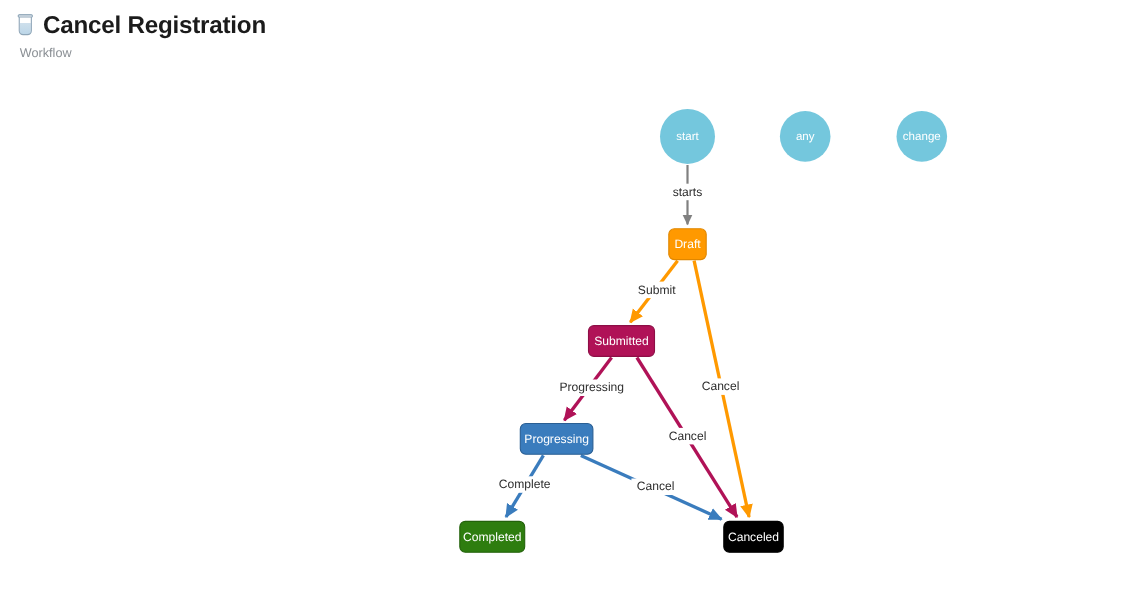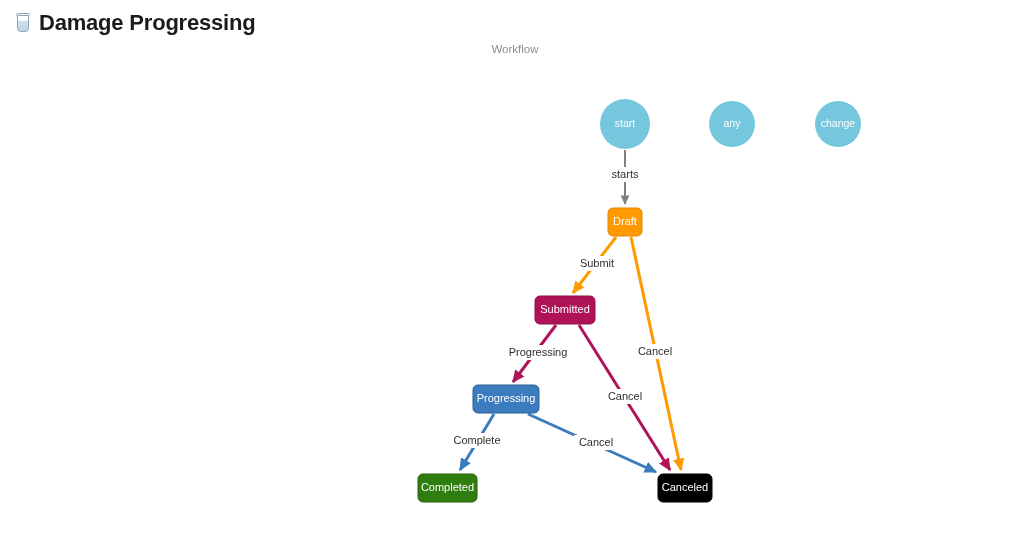--- a/index.html
+++ b/index.html
@@ -65,21 +65,20 @@
     letter-spacing: -0.2px;
     color: #1b1b1b;
     line-height: 26px;
     white-space: nowrap;
   }
   .page-subtitle {
     margin: 6px 12px 0 2px;
     font-size: 11.5px;
     color: #8a8f94;
     line-height: 14px;
-    text-align: center;
   }
 
   
   .diagram {
     position: absolute;
     left: 0;
     top: 0;
     width: 1024px;
     height: 539px;
   }
@@ -118,21 +117,21 @@
 </style>
 </head>
 <body>
 
 <div class="page-header">
   <div class="title-row">
     <span class="glass-icon">
       <span class="body"></span>
       <span class="rim"></span>
     </span>
-    <span class="page-title">Damage Progressing</span>
+    <span class="page-title">Cancel Registration</span>
   </div>
   <div class="page-subtitle">Workflow</div>
 </div>
 
 <div class="diagram">
   <svg width="1024" height="539" viewBox="0 0 1024 539" xmlns="http://www.w3.org/2000/svg">
     <defs>
       <marker id="ah-gray" viewBox="0 0 10 10" refX="8.6" refY="5" markerWidth="5" markerHeight="5" orient="auto-start-reverse">
         <path d="M 0 0.6 L 9.4 5 L 0 9.4 z" fill="#808080"></path>
       </marker>

